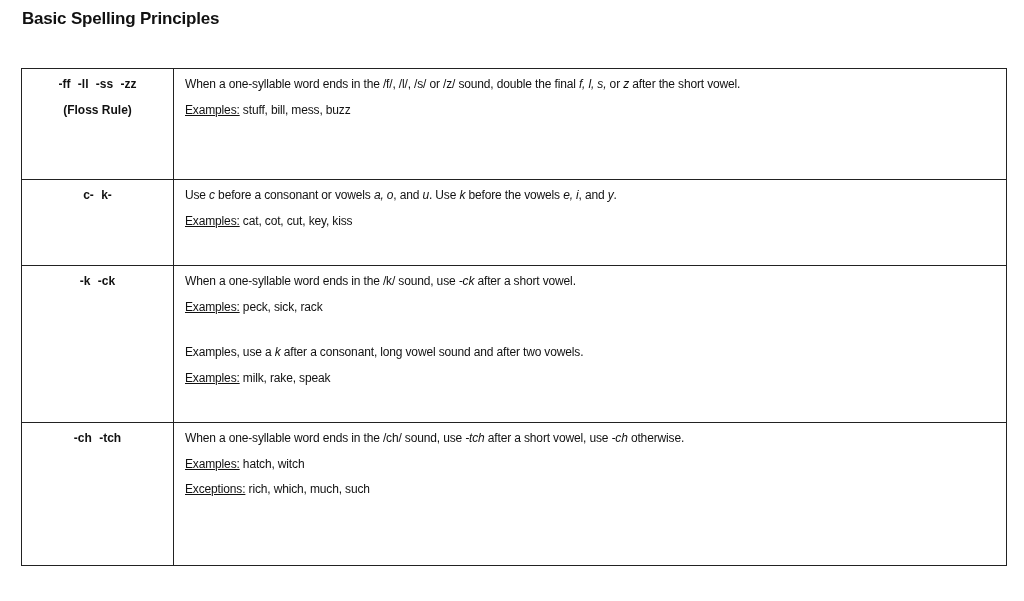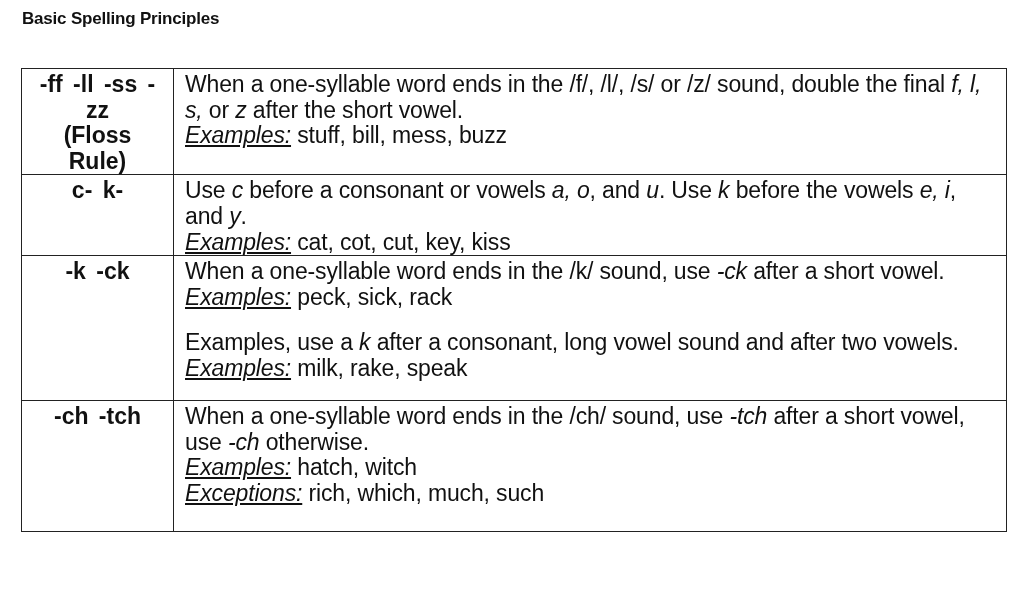--- a/index.html
+++ b/index.html
@@ -28,42 +28,42 @@
       position: absolute;
       left: 21px;
       top: 68px;
       width: 986px;
       border-collapse: collapse;
       table-layout: fixed;
     }
     table.rules td {
       border: 1.5px solid #222222;
       vertical-align: top;
-      font-size: 23px;
+      font-size: 12px;
       line-height: 25.6px;
-      padding: 3px 11px 0 11px;
+      padding: 3px 11px 12px 11px;
     }
     td.pattern {
       width: 129px;
       text-align: center;
       font-weight: bold;
       padding-left: 4px;
       padding-right: 4px;
       word-spacing: 4px;
     }
     td.pattern .sub {
       display: block;
       word-spacing: 0;
     }
     td.desc {
       letter-spacing: -0.15px;
     }
     .line { display: block; }
     .gap { display: block; height: 20px; }
-    .lab { font-style: italic; text-decoration: underline; }
+    .lab { text-decoration: underline; }
     .ex { }
     i { font-style: italic; }
     tr.r1 td { height: 95px; }
     tr.r2 td { height: 70px; }
     tr.r3 td { height: 141px; }
     tr.r4 td { height: 127px; }
     tr.r5 td { height: 70px; }
   </style>
 </head>
 <body>

